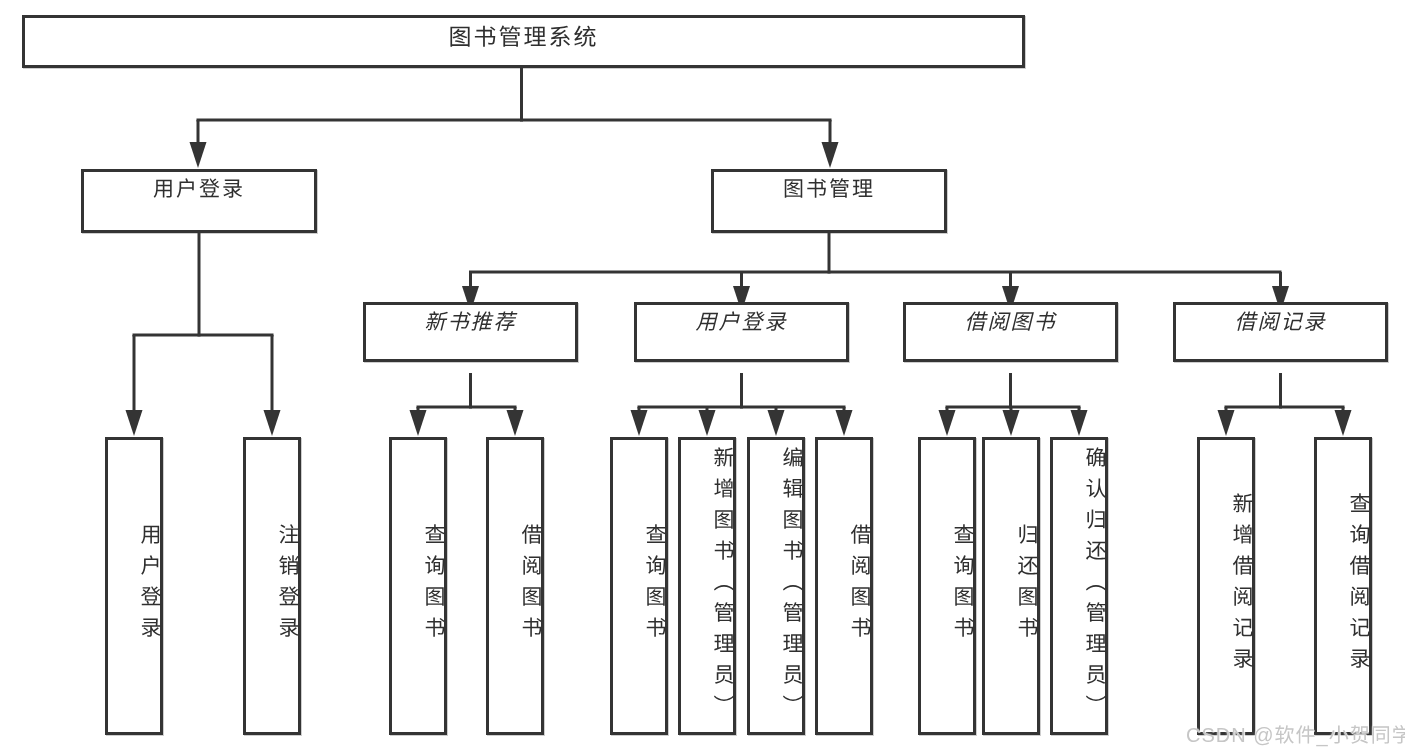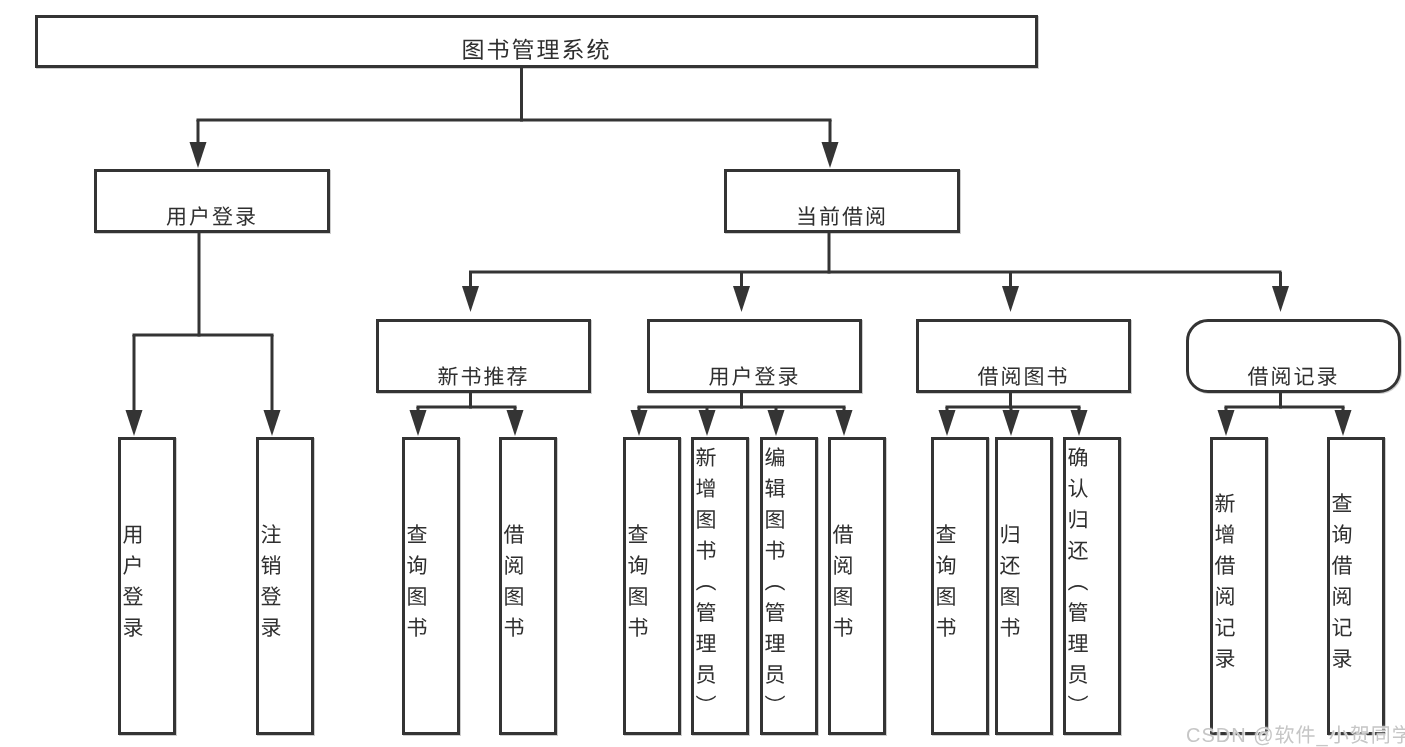--- a/index.html
+++ b/index.html
@@ -17,35 +17,34 @@
     left: 0; top: 0;
     width: 1405px; height: 747px;
     z-index: 1;
   }
   .box {
     position: absolute;
     box-sizing: border-box;
     border: 3px solid #343434;
     background: #ffffff;
     display: flex;
-    align-items: flex-end;
+    align-items: flex-start;
     justify-content: center;
     z-index: 2;
     box-shadow: 1px 1px 0 rgba(60,60,60,0.25);
-    margin-left: 13px;
   }
   .h-label {
     font-size: 21px;
     letter-spacing: 2px;
     white-space: nowrap;
   }
   .root-box  { left: 22px;  top: 15px;  width: 1003px; height: 53px; }
   .root-box .h-label { font-size: 23px; }
   .l2-box    { top: 169px; width: 236px; height: 64px; }
-  .l3-box    { top: 319px; width: 215px; height: 74px; }
+  .l3-box    { top: 302px; width: 215px; height: 60px; font-style: italic; }
   .leaf-box  {
     top: 437px; width: 58px; height: 298px;
     writing-mode: vertical-rl;
     font-size: 21px;
     letter-spacing: 10px;
     line-height: 1;
     text-align: center;
   }
   .leaf-box span { display: block; }
   #watermark {
@@ -143,33 +142,33 @@
   </svg>
 
   <div class="box root-box">
     <span class="h-label">图书管理系统</span>
   </div>
 
   <div class="box l2-box" style="left:81px;">
     <span class="h-label">用户登录</span>
   </div>
   <div class="box l2-box" style="left:711px;">
-    <span class="h-label">当前借阅</span>
+    <span class="h-label">图书管理</span>
   </div>
 
   <div class="box l3-box" style="left:363px;">
     <span class="h-label">新书推荐</span>
   </div>
   <div class="box l3-box" style="left:634px;">
     <span class="h-label">用户登录</span>
   </div>
   <div class="box l3-box" style="left:903px;">
     <span class="h-label">借阅图书</span>
   </div>
-  <div class="box l3-box" style="left:1173px;border-radius:22px;">
+  <div class="box l3-box" style="left:1173px;">
     <span class="h-label">借阅记录</span>
   </div>
 
   <div class="box leaf-box" style="left:105px;">
     <span>用户登录</span>
   </div>
   <div class="box leaf-box" style="left:243px;">
     <span>注销登录</span>
   </div>
 

